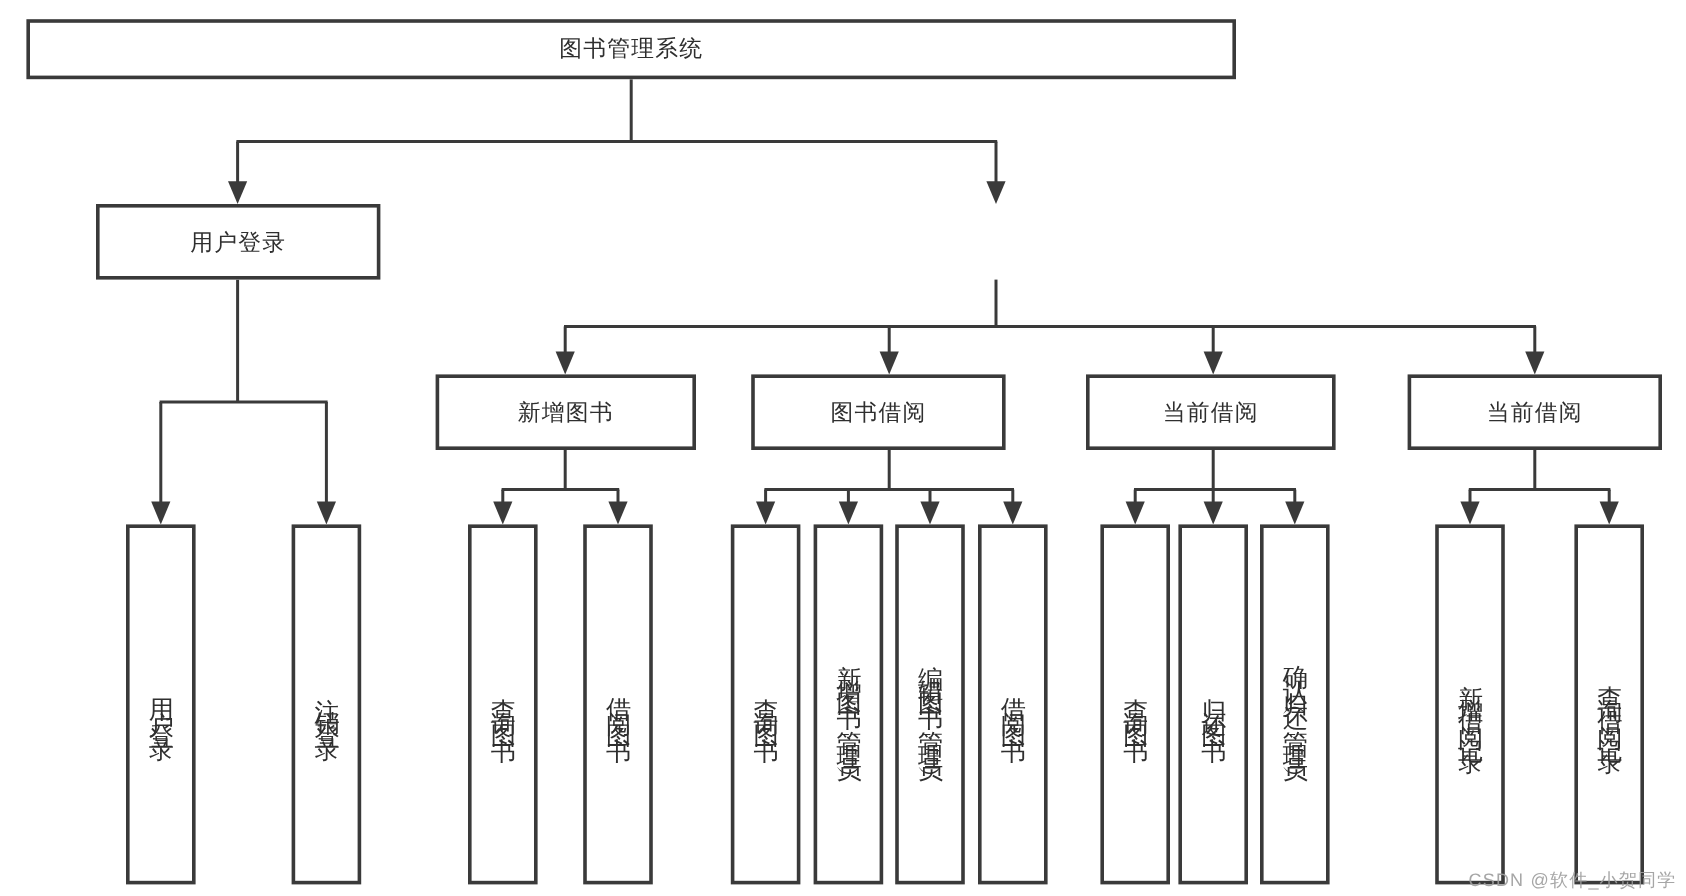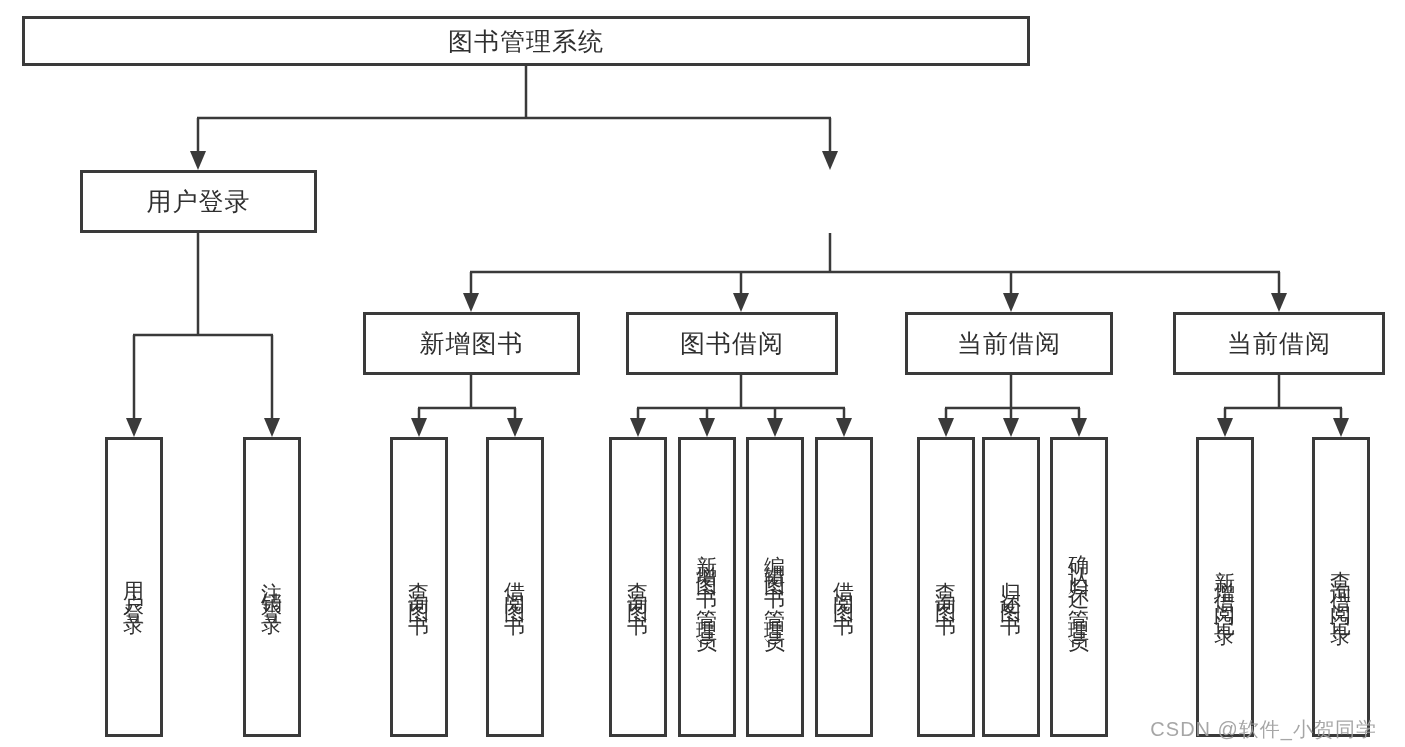--- a/index.html
+++ b/index.html
@@ -8,30 +8,30 @@
     font-family:"Liberation Sans", sans-serif; overflow:hidden;
   }
   .canvas svg { position:absolute; left:0; top:0; z-index:1; }
   .box {
     position:absolute; box-sizing:border-box;
     border:3px solid #3a3a3a; background:#ffffff;
     display:flex; align-items:center; justify-content:center;
     z-index:2; color:#2f2f2f;
   }
   .hbox span {
-    font-size:25px; letter-spacing:1px; white-space:nowrap;
+    font-size:19px; letter-spacing:1px; white-space:nowrap;
   }
   .vbox { width:58px; top:437px; height:300px; }
   .vbox span {
     writing-mode:vertical-rl; text-orientation:mixed;
     font-size:21px; letter-spacing:11px; line-height:1;
   }
   .watermark {
-    position:absolute; right:28px; bottom:4px; z-index:3;
-    font-size:20px; color:rgba(158,158,158,0.92); letter-spacing:1px;
+    position:absolute; right:8px; bottom:4px; z-index:3;
+    font-size:15px; color:rgba(158,158,158,0.92); letter-spacing:1px;
     white-space:nowrap;
   }
   line { stroke:#3a3a3a; stroke-width:2.5; }
   polygon { fill:#3a3a3a; }
 </style>
 </head>
 <body>
 
 <div class="canvas">
 

